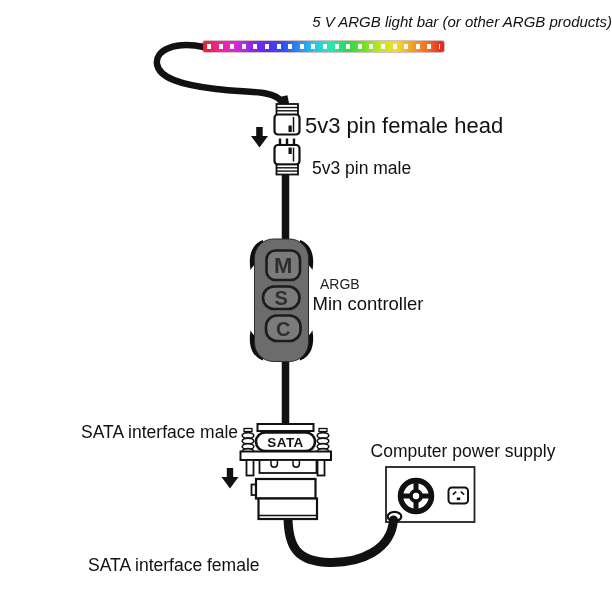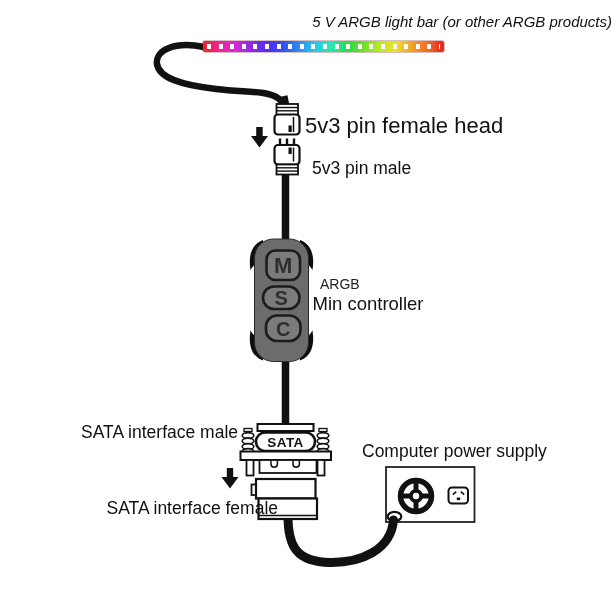--- a/index.html
+++ b/index.html
@@ -7,22 +7,22 @@
     position:relative; width:612px; height:612px; background:#ffffff;
     font-family:"Liberation Sans", sans-serif; color:#111; overflow:hidden;
   }
   .label { position:absolute; white-space:nowrap; color:#111; }
   .title { top:13px; left:44px; right:0; text-align:right; font-size:15px;font-style:italic; }
   .lbl-female { top:113px; left:305px; font-size:22px; }
   .lbl-male { top:158px; left:305px; font-size:17.5px;margin-left:7px; }
   .lbl-argb { top:276px; left:320px; width:82px; font-size:14px; color:#222; }
   .lbl-minctrl { top:293px; left:300px; width:136px; text-align:center; font-size:18.5px; }
   .lbl-satam { top:422px; left:58px; width:180px; text-align:right; font-size:17.5px; }
-  .lbl-psu { top:441px; left:362px; width:202px; font-size:17.5px; }
-  .lbl-sataf { top:498px; left:88px; width:190px; text-align:right; font-size:17.5px; }
+  .lbl-psu { top:441px; left:362px; width:202px; text-align:center; font-size:17.5px; }
+  .lbl-sataf { top:555px; left:88px; width:190px; text-align:left; font-size:17.5px; }
   #lightbar {
     position:absolute; left:203px; top:41px; width:241px; height:11px;
     border-radius:2px; box-shadow:0 0 0 1px rgba(90,0,0,0.25);
   }
   #lightbar .led-dots {
     position:absolute; left:4px; right:4px; top:3px; height:5px;
     background:repeating-linear-gradient(90deg, #ffffff 0 4px, rgba(255,255,255,0) 4px 11.6px);
   }
   svg { position:absolute; left:0; top:0; }
   svg text { font-family:"Liberation Sans", sans-serif; }

